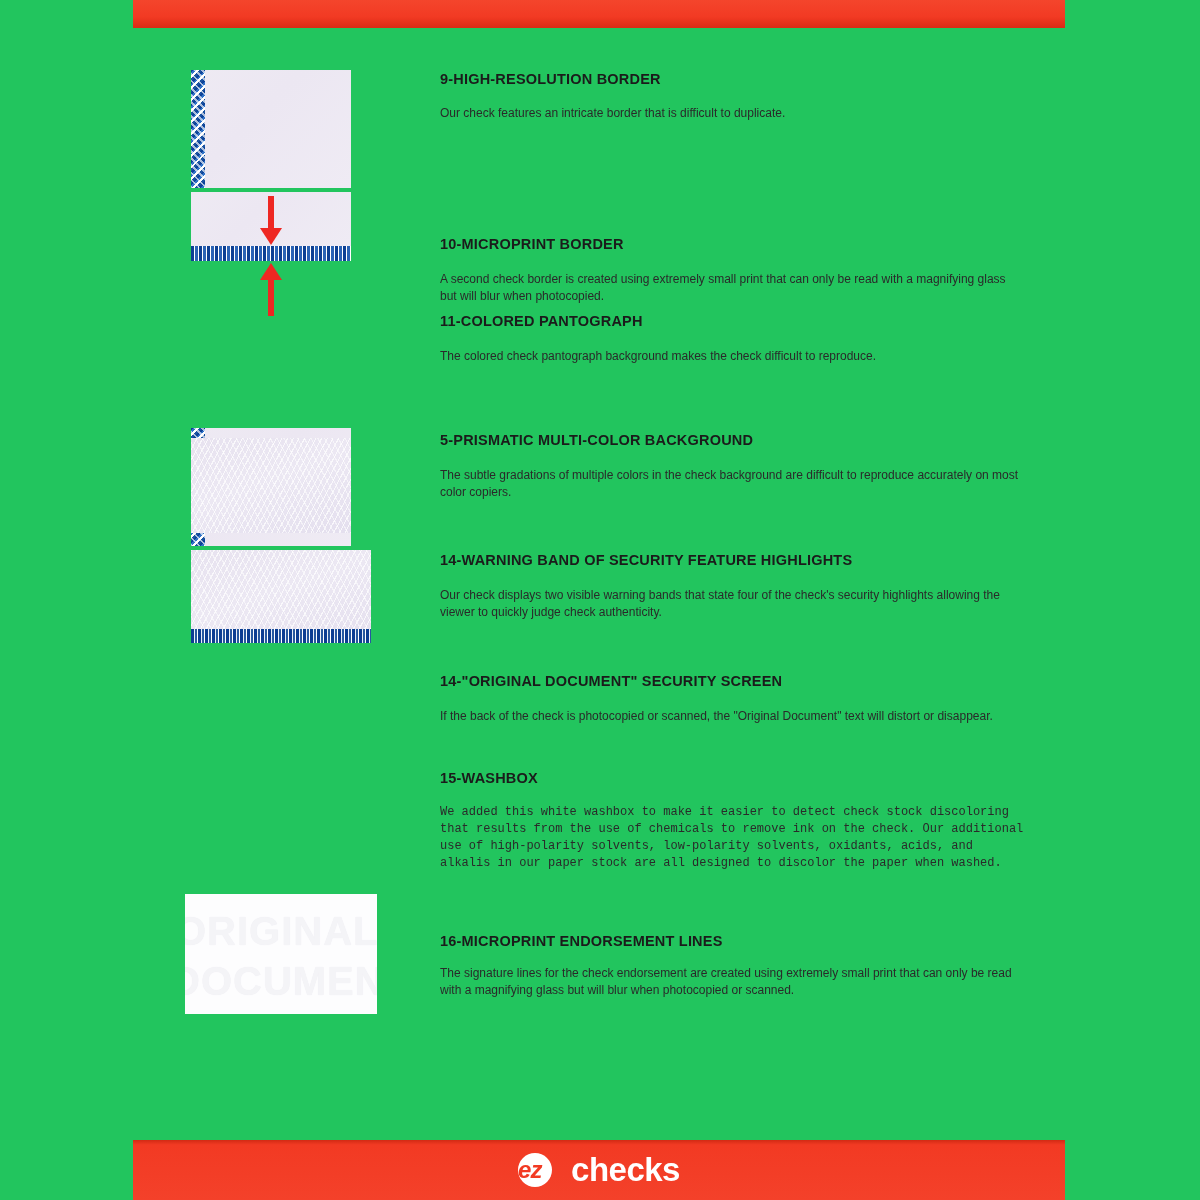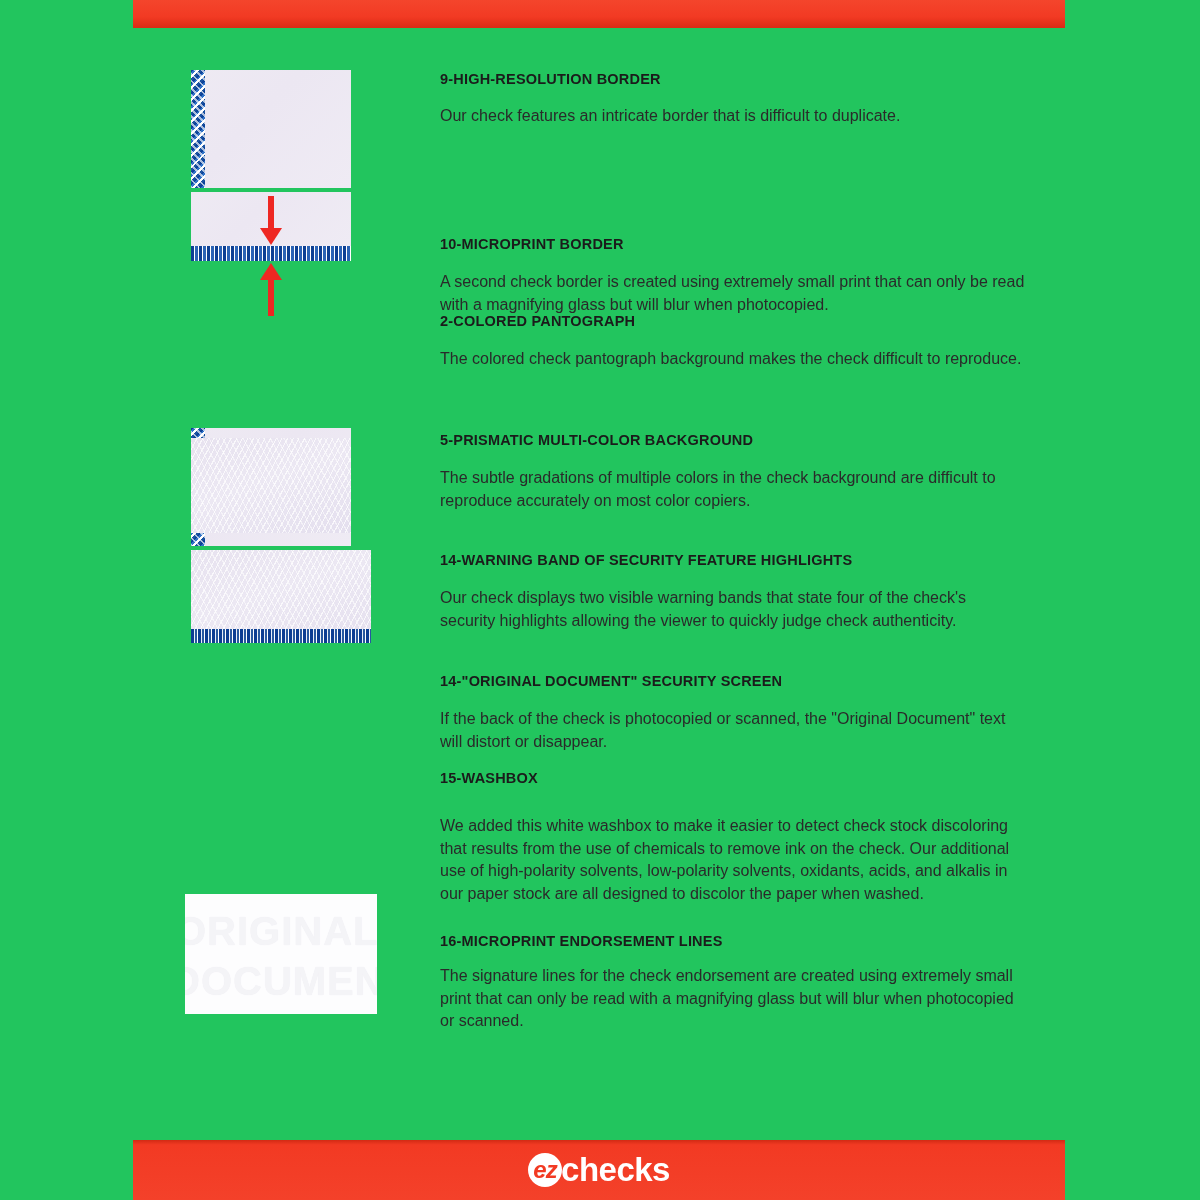--- a/index.html
+++ b/index.html
@@ -59,33 +59,33 @@
   .logo-badge {
     width: 34px;
     height: 34px;
     border-radius: 50%;
     background: #ffffff;
     color: #f23a23;
     font-size: 24px;
     font-weight: bold;
     font-style: italic;
     line-height: 34px;
-    text-align: center;
     letter-spacing: -1px;
     font-family: "Liberation Sans", sans-serif;
     position: relative;
     z-index: 2;
   }
   .logo-word {
     color: #ffffff;
     font-size: 33px;
     font-weight: bold;
     letter-spacing: -0.5px;
     line-height: 34px;
     margin-left: -2px;
+    padding-left: 20px;
   }
 
   
   .content {
     position: absolute;
     left: 133px;
     top: 28px;
     width: 932px;
     height: 1112px;
   }
@@ -105,21 +105,21 @@
 
   
   .feat-title {
     font-size: 14.5px;
     font-weight: bold;
     color: #1b1b1b;
     letter-spacing: 0.2px;
     margin: 0;
   }
   .feat-body {
-    font-size: 16px;
+    font-size: 12px;
     color: #2a2a2a;
     line-height: 1.42;
     margin: 0;
   }
 
   
   .thumb {
     position: absolute;
   }
   .check-face {
@@ -296,42 +296,42 @@
         <div class="feat-title">9-HIGH-RESOLUTION BORDER</div>
         <div class="feat-body" style="margin-top:18px;">Our check features an intricate border that is difficult to duplicate.</div>
       </div>
 
       <div style="position:absolute; top:163px; left:0; width:585px;margin-top:45px;">
         <div class="feat-title">10-MICROPRINT BORDER</div>
         <div class="feat-body" style="margin-top:19px;">A second check border is created using extremely small print that can only be read with a magnifying glass but will blur when photocopied.</div>
       </div>
 
       <div style="position:absolute; top:285px; left:0; width:585px;">
-        <div class="feat-title">2-COLORED PANTOGRAPH</div>
+        <div class="feat-title">11-COLORED PANTOGRAPH</div>
         <div class="feat-body" style="margin-top:19px;">The colored check pantograph background makes the check difficult to reproduce.</div>
       </div>
 
       <div style="position:absolute; top:404px; left:0; width:585px;">
         <div class="feat-title">5-PRISMATIC MULTI-COLOR BACKGROUND</div>
         <div class="feat-body" style="margin-top:19px;">The subtle gradations of multiple colors in the check background are difficult to reproduce accurately on most color copiers.</div>
       </div>
 
       <div style="position:absolute; top:524px; left:0; width:585px;">
         <div class="feat-title">14-WARNING BAND OF SECURITY FEATURE HIGHLIGHTS</div>
         <div class="feat-body" style="margin-top:19px;">Our check displays two visible warning bands that state four of the check's security highlights allowing the viewer to quickly judge check authenticity.</div>
       </div>
 
       <div style="position:absolute; top:645px; left:0; width:585px;">
         <div class="feat-title">14-"ORIGINAL DOCUMENT" SECURITY SCREEN</div>
         <div class="feat-body" style="margin-top:19px;">If the back of the check is photocopied or scanned, the "Original Document" text will distort or disappear.</div>
       </div>
 
       <div style="position:absolute; top:742px; left:0; width:585px;">
         <div class="feat-title">15-WASHBOX</div>
-        <div class="feat-body" style="margin-top:29px;">We added this white washbox to make it easier to detect check stock discoloring that results from the use of chemicals to remove ink on the check. Our additional use of high-polarity solvents, low-polarity solvents, oxidants, acids, and alkalis in our paper stock are all designed to discolor the paper when washed.</div>
+        <div class="feat-body" style="margin-top:18px;font-family:Liberation Mono, monospace;">We added this white washbox to make it easier to detect check stock discoloring that results from the use of chemicals to remove ink on the check. Our additional use of high-polarity solvents, low-polarity solvents, oxidants, acids, and alkalis in our paper stock are all designed to discolor the paper when washed.</div>
       </div>
 
       <div style="position:absolute; top:905px; left:0; width:585px;">
         <div class="feat-title">16-MICROPRINT ENDORSEMENT LINES</div>
         <div class="feat-body" style="margin-top:16px;">The signature lines for the check endorsement are created using extremely small print that can only be read with a magnifying glass but will blur when photocopied or scanned.</div>
       </div>
 
     </div>
   </div>
 

